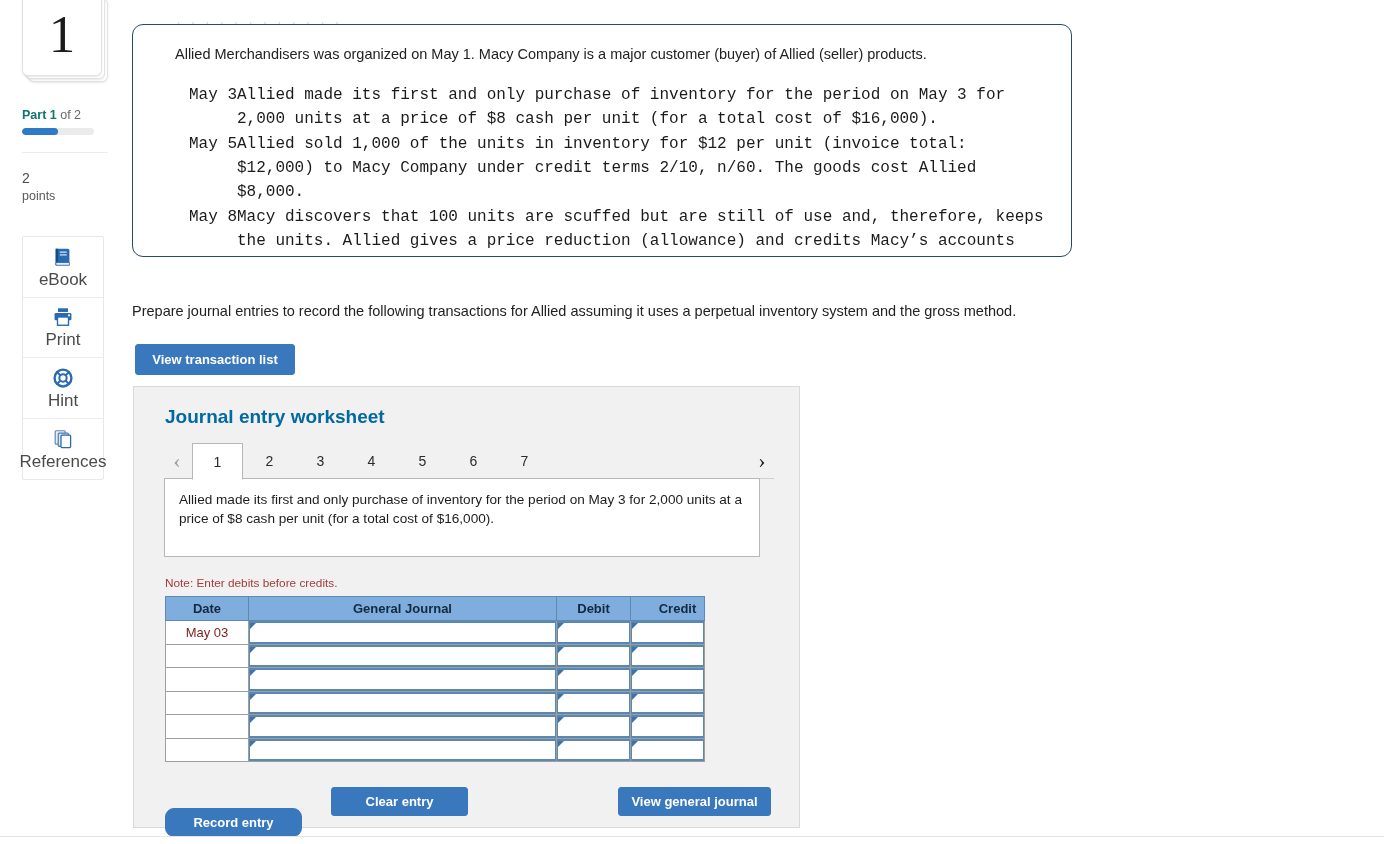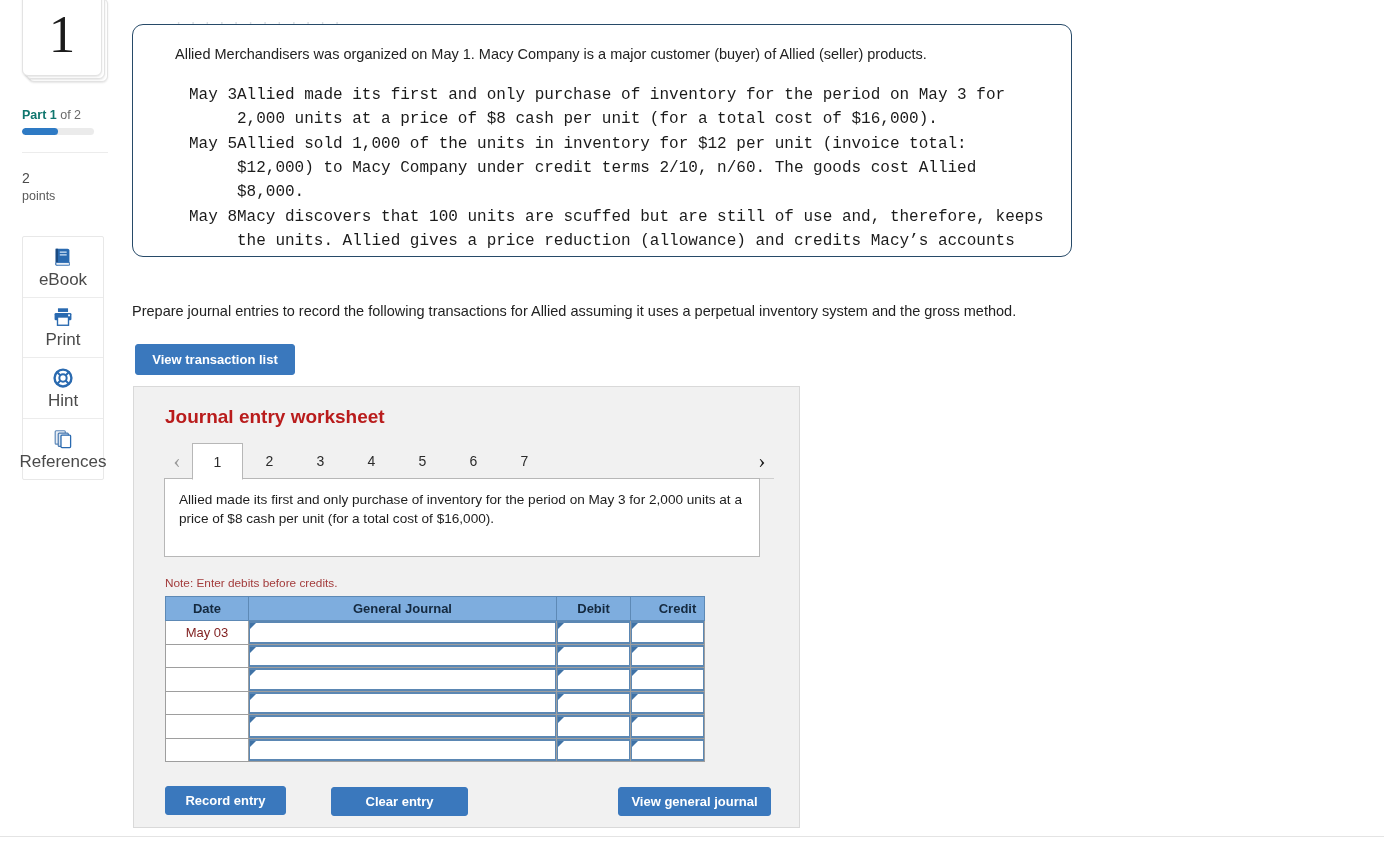--- a/index.html
+++ b/index.html
@@ -72,21 +72,21 @@
   .btn {
     background:#3a78bd; color:#fff; border:1px solid #3a78bd; border-radius:3px;
     font-size:13px; font-weight:bold; font-family:"Liberation Sans", sans-serif;
     cursor:pointer; display:inline-flex; align-items:center; justify-content:center;
     padding:0; line-height:1;
   }
   .btn-view-tx { position:absolute; left:5px; top:344px; width:160px; height:31px; }
 
   .worksheet { position:absolute; left:3px; top:386px; width:667px; height:442px;
                background:#f1f1f1; border:1px solid #d9d9d9; }
-  .ws-title { position:absolute; left:31px; top:19px; font-size:19px; font-weight:bold; color:#b91c1c;
+  .ws-title { position:absolute; left:31px; top:19px; font-size:19px; font-weight:bold; color:#0369a1;
               font-family:"Liberation Sans", sans-serif; }
 
   .tabs-row { position:absolute; left:30px; top:56px; width:610px; height:36px; }
   .tabs-underline { position:absolute; left:30px; top:91px; width:610px; height:1px; background:#cfcfcf; }
   .tab-arrow { position:absolute; top:4px; width:22px; height:28px; display:flex;
                align-items:center; justify-content:center; color:#1a1a1a; cursor:pointer;
                font-size:22px; line-height:1; font-family:"Liberation Serif", serif; }
   .tab-arrow.left  { left:2px; color:#9a9a9a; }
   .tab-arrow.right { left:587px; }
   .tab {
@@ -115,21 +115,21 @@
   .date-cell { text-align:center; font-size:13px; color:#7f1d1d; }
   .inp {
     position:relative; width:100%; height:100%; background:#fff;
     border:1px solid #5b87b3; border-top-width:2px; border-bottom-width:2px;
   }
   .inp::before {
     content:""; position:absolute; left:0px; top:0px;
     border-top:6px solid #3f72a6; border-right:6px solid transparent;
   }
 
-  .btn-record  { position:absolute; left:31px; top:399px; width:121px; height:29px; }
+  .btn-record  { position:absolute; left:31px; top:421px; width:137px; height:29px;border-radius:9px; }
   .btn-clear   { position:absolute; left:197px; top:400px; width:137px; height:29px; }
   .btn-viewgj  { position:absolute; left:484px; top:400px; width:153px; height:29px; }
 
   .bottom-rule { position:absolute; left:0; top:836px; width:1384px; height:1px; background:#e4e4e4; }
 </style>
 </head>
 <body>
 
 <div id="page">
 

